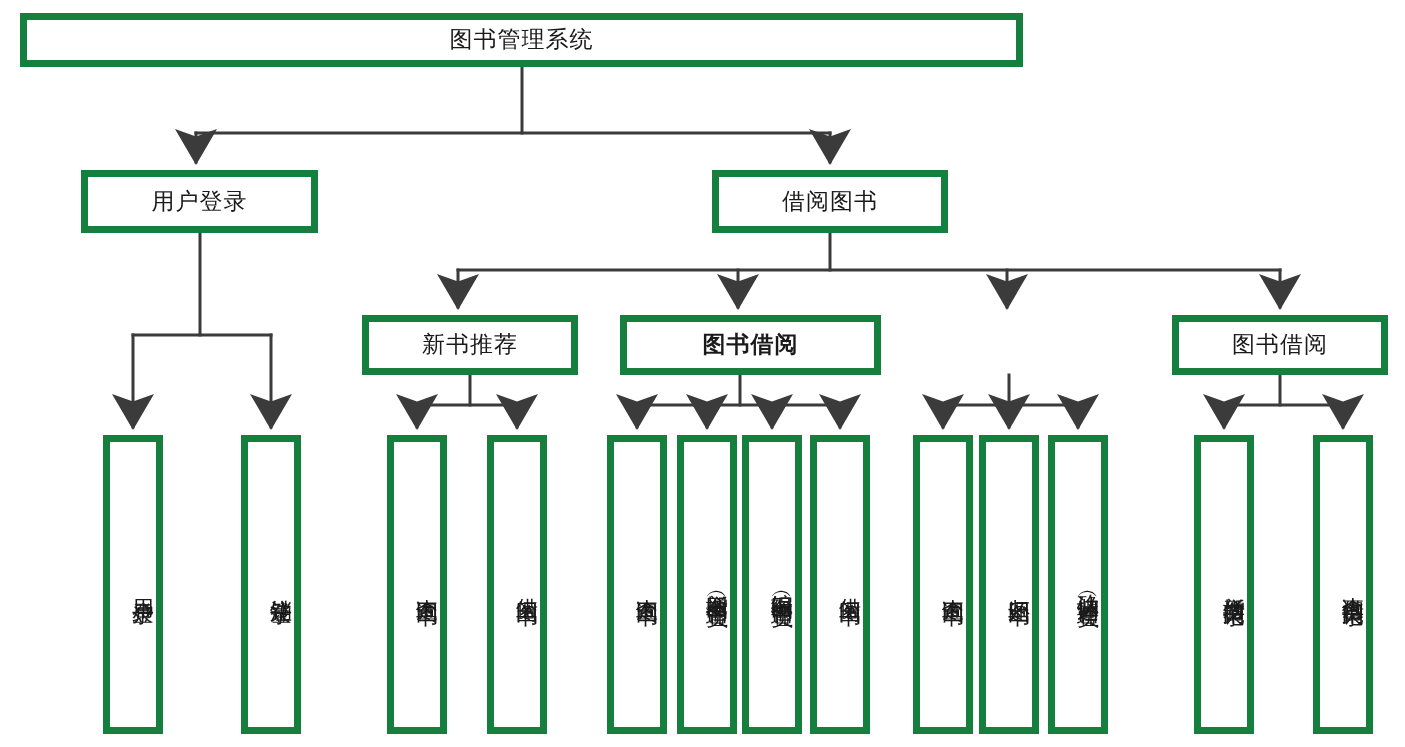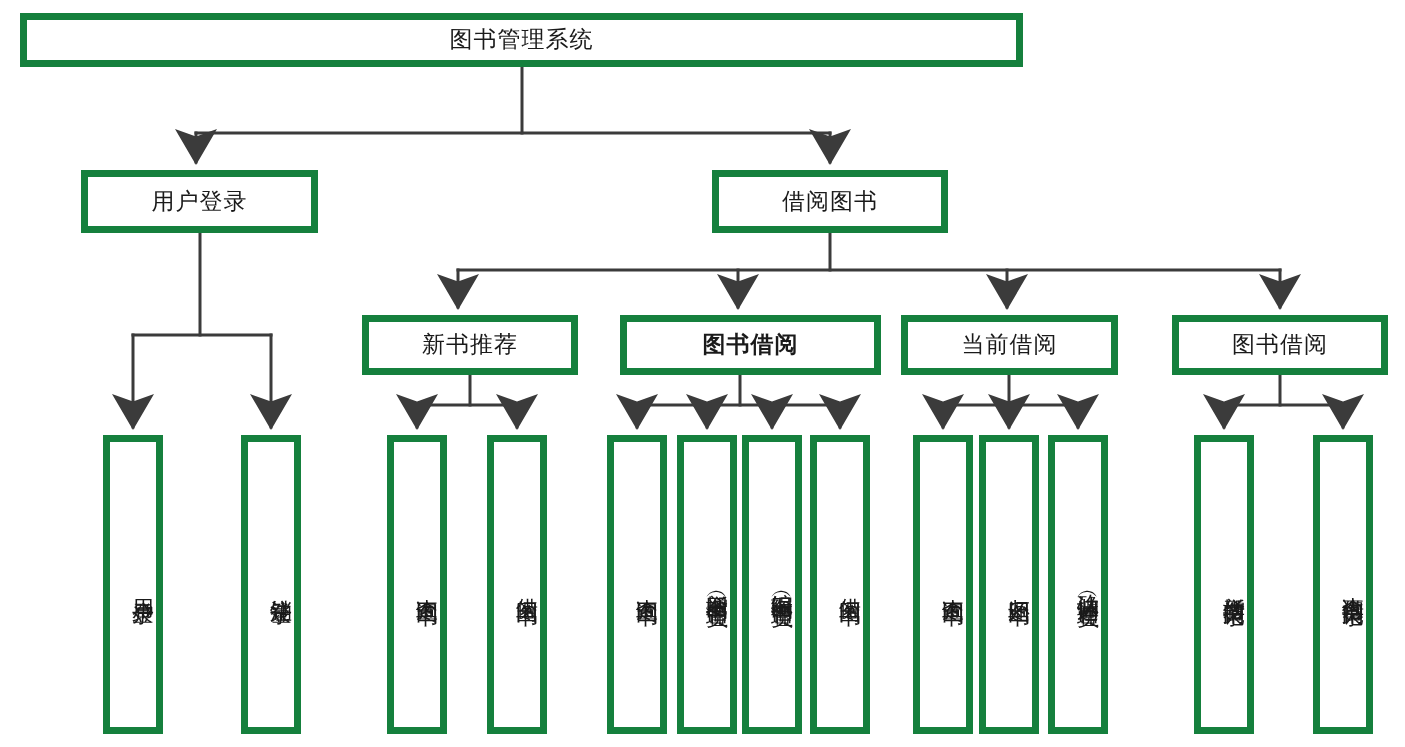--- a/index.html
+++ b/index.html
@@ -132,23 +132,20 @@
   <div class="node h" style="left:712px; top:170px; width:236px; height:63px;">
     <span>借阅图书</span>
   </div>
 
   <div class="node h" style="left:362px; top:315px; width:216px; height:60px;">
     <span>新书推荐</span>
   </div>
   <div class="node h" style="left:620px; top:315px; width:261px; height:60px;font-weight:bold;">
     <span>图书借阅</span>
   </div>
-  <div class="node h" style="left:901px; top:315px; width:217px; height:60px;">
-    <span>当前借阅</span>
-  </div>
   <div class="node h" style="left:1172px; top:315px; width:216px; height:60px;">
     <span>图书借阅</span>
   </div>
 
   <div class="node v" style="left:103px; top:435px; width:60px; height:299px;">
     <span class="vtext">用户登录</span>
   </div>
   <div class="node v" style="left:241px; top:435px; width:60px; height:299px;">
     <span class="vtext">注销登录</span>
   </div>

